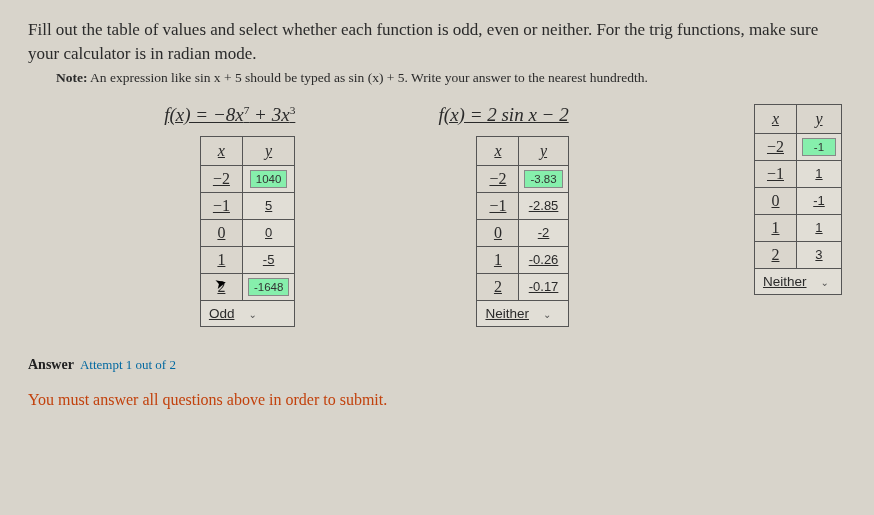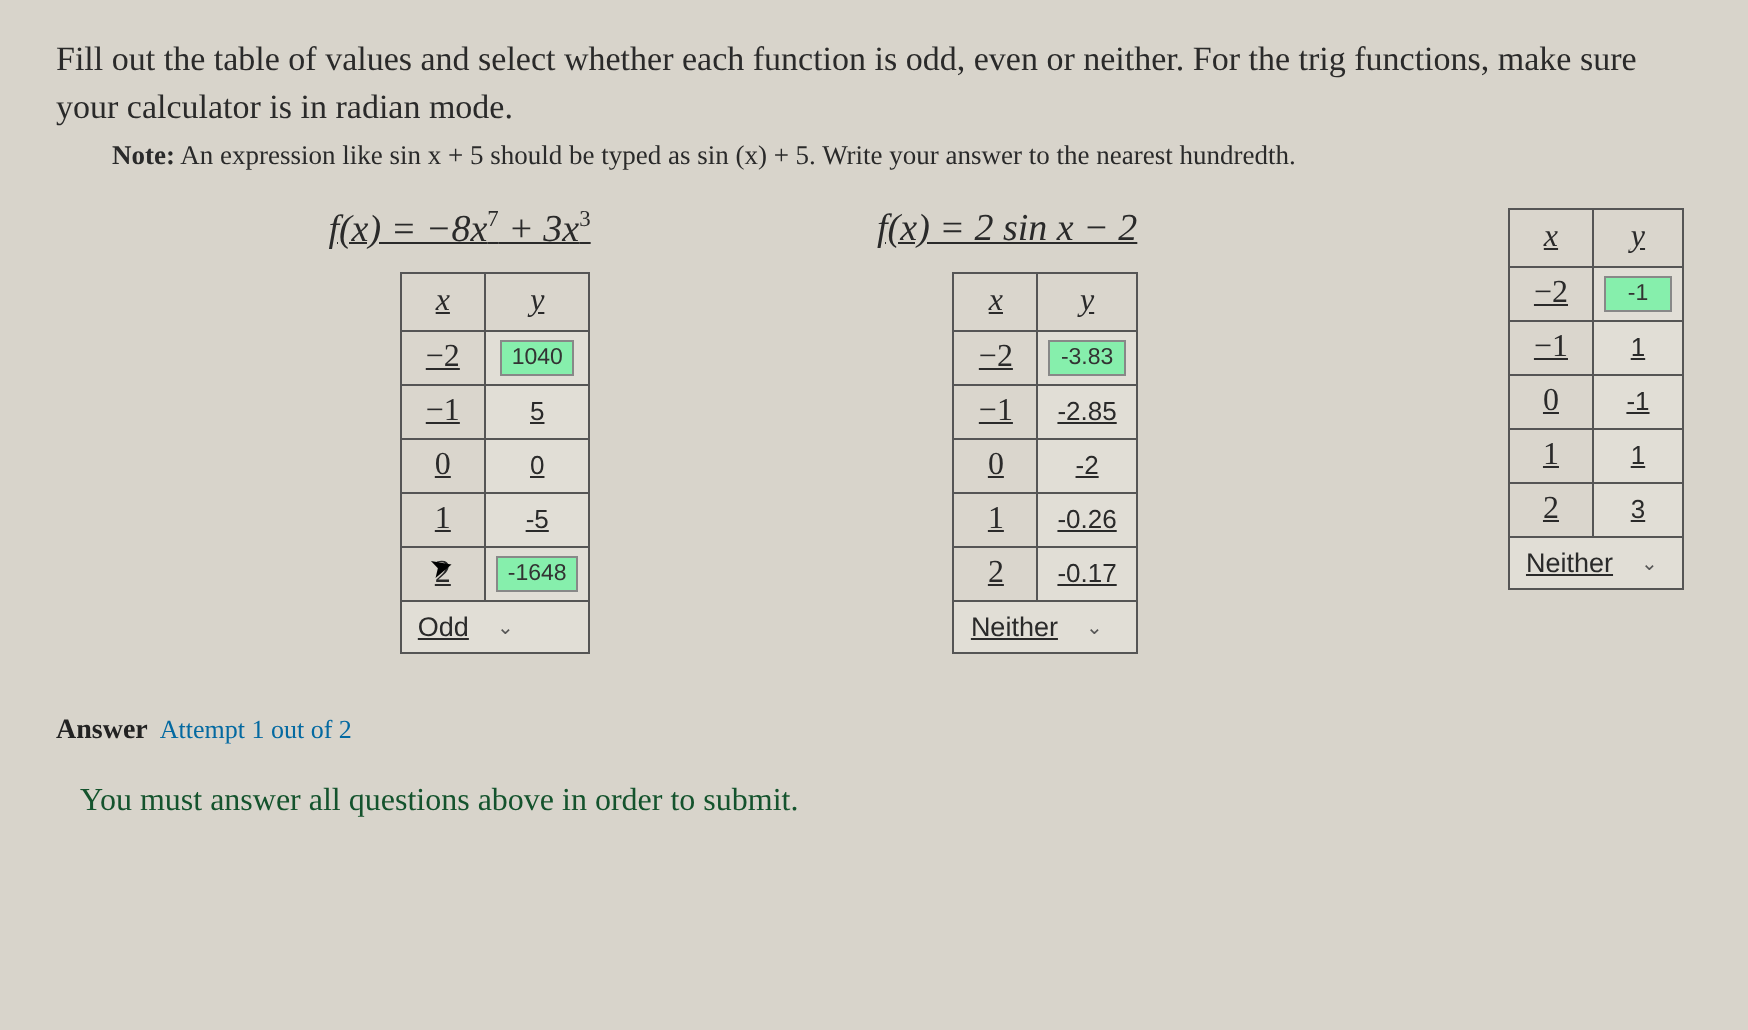--- a/index.html
+++ b/index.html
@@ -100,22 +100,21 @@
     }
     .answer {
       margin-top: 30px;
       font-size: 14px;
     }
     .answer b { font-weight: bold; color: #222; text-align: center; }
     .answer span.att { color: #0369a1; font-size: 13px; margin-left: 6px; }
     .mustans {
       margin-top: 18px;
       font-size: 16px;
-      color: #14532d;
-      margin-left: 12px;
+      color: #c2410c;
     }
     .cursor {
       position: absolute;
       font-size: 14px;
       color: #000;
       transform: rotate(-15deg);
       pointer-events: none;
     }
     sup { font-size: 0.6em; vertical-align: super; font-style: normal;}
   </style>

